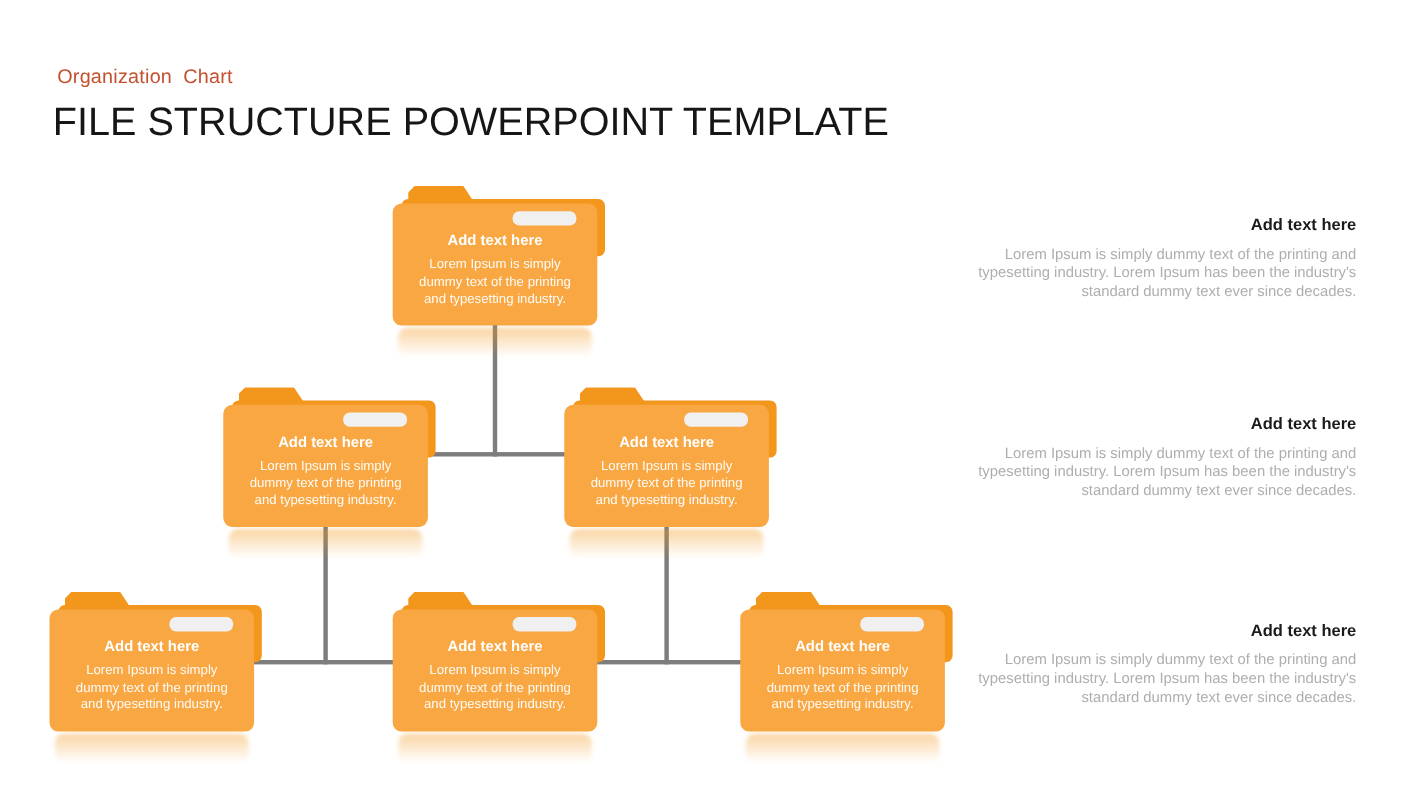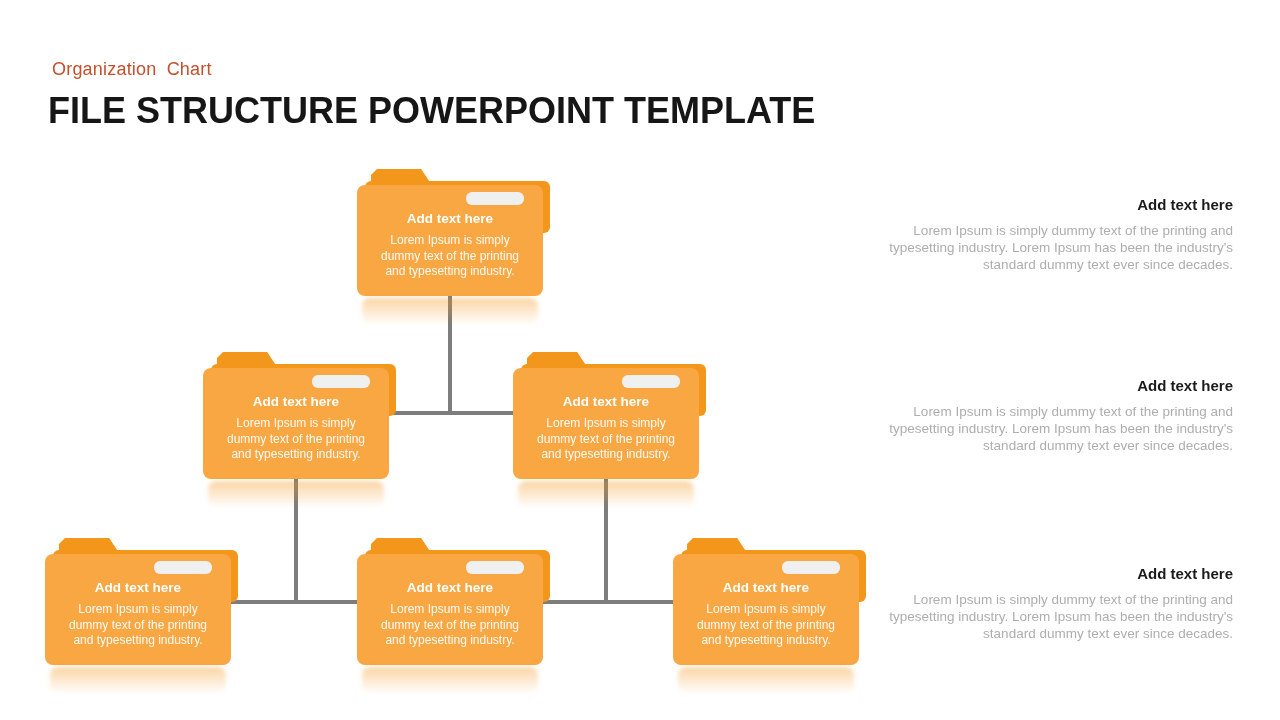--- a/index.html
+++ b/index.html
@@ -13,21 +13,21 @@
   .slide { position: absolute; inset: 0; background: #ffffff; }
 
   
   .eyebrow {
     position: absolute; left: 52px; top: 59px;
     font-size: 18px; font-weight: 400; color: #C4502E;
     word-spacing: 5px; letter-spacing: 0.2px;
   }
   .main-title {
     position: absolute; left: 48px; top: 90px;
-    font-size: 36px; font-weight: 700; color: #161616;
+    font-size: 36px; font-weight: 400; color: #161616;
     letter-spacing: 0px; white-space: nowrap;
   }
 
   
   .connector { position: absolute; background: #7D7D7D; z-index: 1; }
 
   
   .folder { position: absolute; width: 186px; height: 127px; z-index: 2; }
   .folder .tab {
     position: absolute; left: 14px; top: 0; width: 66px; height: 24px;

